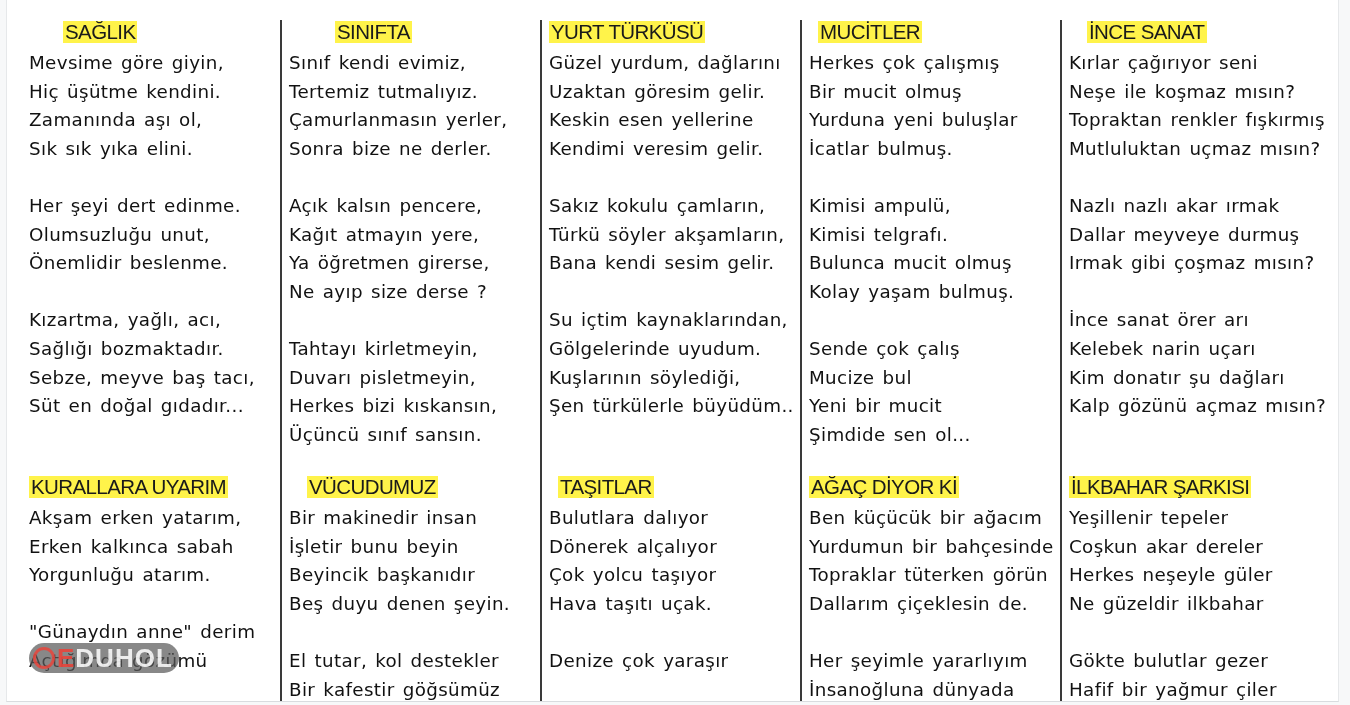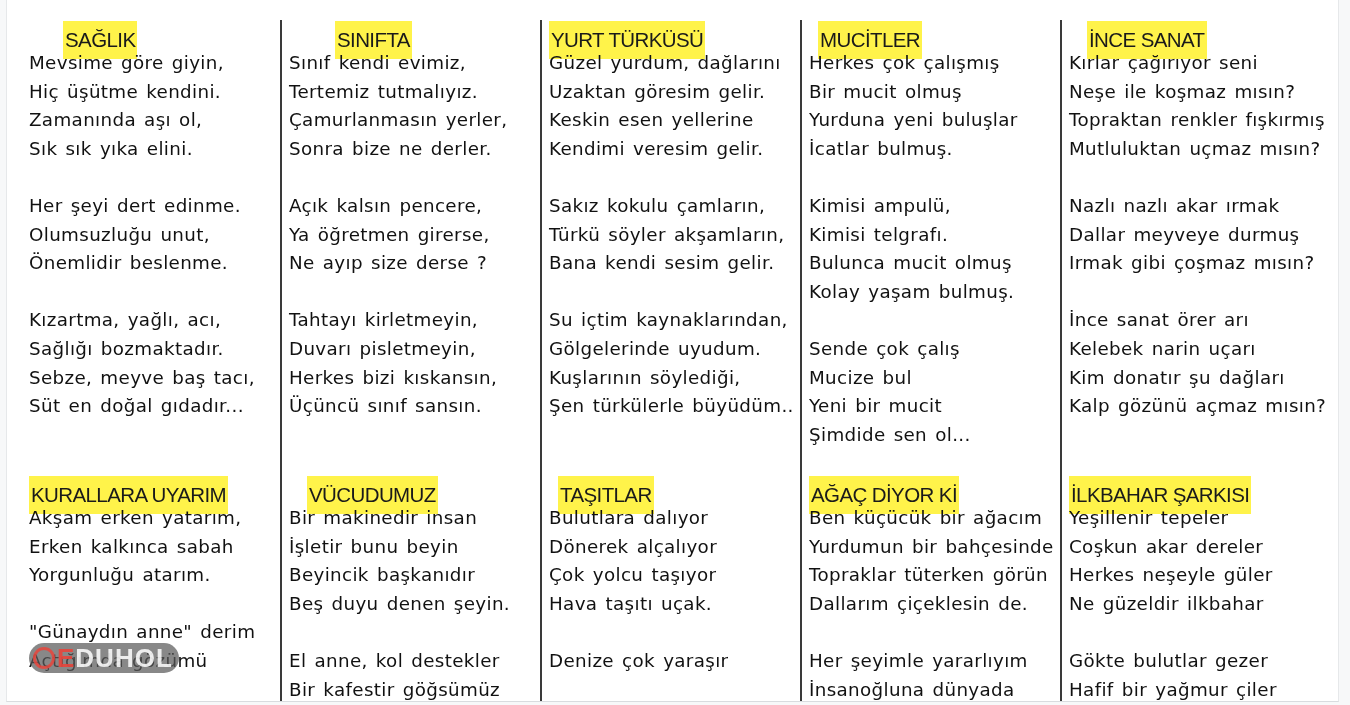--- a/index.html
+++ b/index.html
@@ -40,21 +40,21 @@
       right: 0;
       font-family: "DejaVu Sans", sans-serif;
       color: #111;
     }
     .title {
       display: inline-block;
       font-family: "Liberation Sans", sans-serif;
       font-size: 20.5px;
       letter-spacing: -0.6px;
       line-height: 22px;
-      padding: 8px 2px;
+      padding: 0 2px;
       background: #fff34a;
       color: #1a1a1a;
       height: 22px;
     }
     .title-row { height: 28px; }
     .line {
       font-size: 18.3px;
       line-height: 28.6px;
       letter-spacing: 0.35px;
       white-space: nowrap;
@@ -125,36 +125,37 @@
     <div class="divider" style="left: 273px;"></div>
     <div class="col" style="left: 282px; width: 255px;">
       <div class="poem" style="top: 21px;">
         <div class="title-row" style="padding-left: 46px;"><span class="title">SINIFTA</span></div>
         <div class="line">Sınıf kendi evimiz,</div>
         <div class="line">Tertemiz tutmalıyız.</div>
         <div class="line">Çamurlanmasın yerler,</div>
         <div class="line">Sonra bize ne derler.</div>
         <div class="stanza-gap"></div>
         <div class="line">Açık kalsın pencere,</div>
+        <div class="line">Kağıt atmayın yere,</div>
         <div class="line">Ya öğretmen girerse,</div>
         <div class="line">Ne ayıp size derse ?</div>
         <div class="stanza-gap"></div>
         <div class="line">Tahtayı kirletmeyin,</div>
         <div class="line">Duvarı pisletmeyin,</div>
         <div class="line">Herkes bizi kıskansın,</div>
         <div class="line">Üçüncü sınıf sansın.</div>
       </div>
       <div class="poem" style="top: 476px;">
         <div class="title-row" style="padding-left: 18px;"><span class="title">VÜCUDUMUZ</span></div>
         <div class="line">Bir makinedir insan</div>
         <div class="line">İşletir bunu beyin</div>
         <div class="line">Beyincik başkanıdır</div>
         <div class="line">Beş duyu denen şeyin.</div>
         <div class="stanza-gap"></div>
-        <div class="line">El anne, kol destekler</div>
+        <div class="line">El tutar, kol destekler</div>
         <div class="line">Bir kafestir göğsümüz</div>
       </div>
     </div>
     <div class="divider" style="left: 533px;"></div>
     <div class="col" style="left: 542px; width: 255px;">
       <div class="poem" style="top: 21px;">
         <div class="title-row" style="padding-left: 0px;"><span class="title">YURT TÜRKÜSÜ</span></div>
         <div class="line">Güzel yurdum, dağlarını</div>
         <div class="line">Uzaktan göresim gelir.</div>
         <div class="line">Keskin esen yellerine</div>

